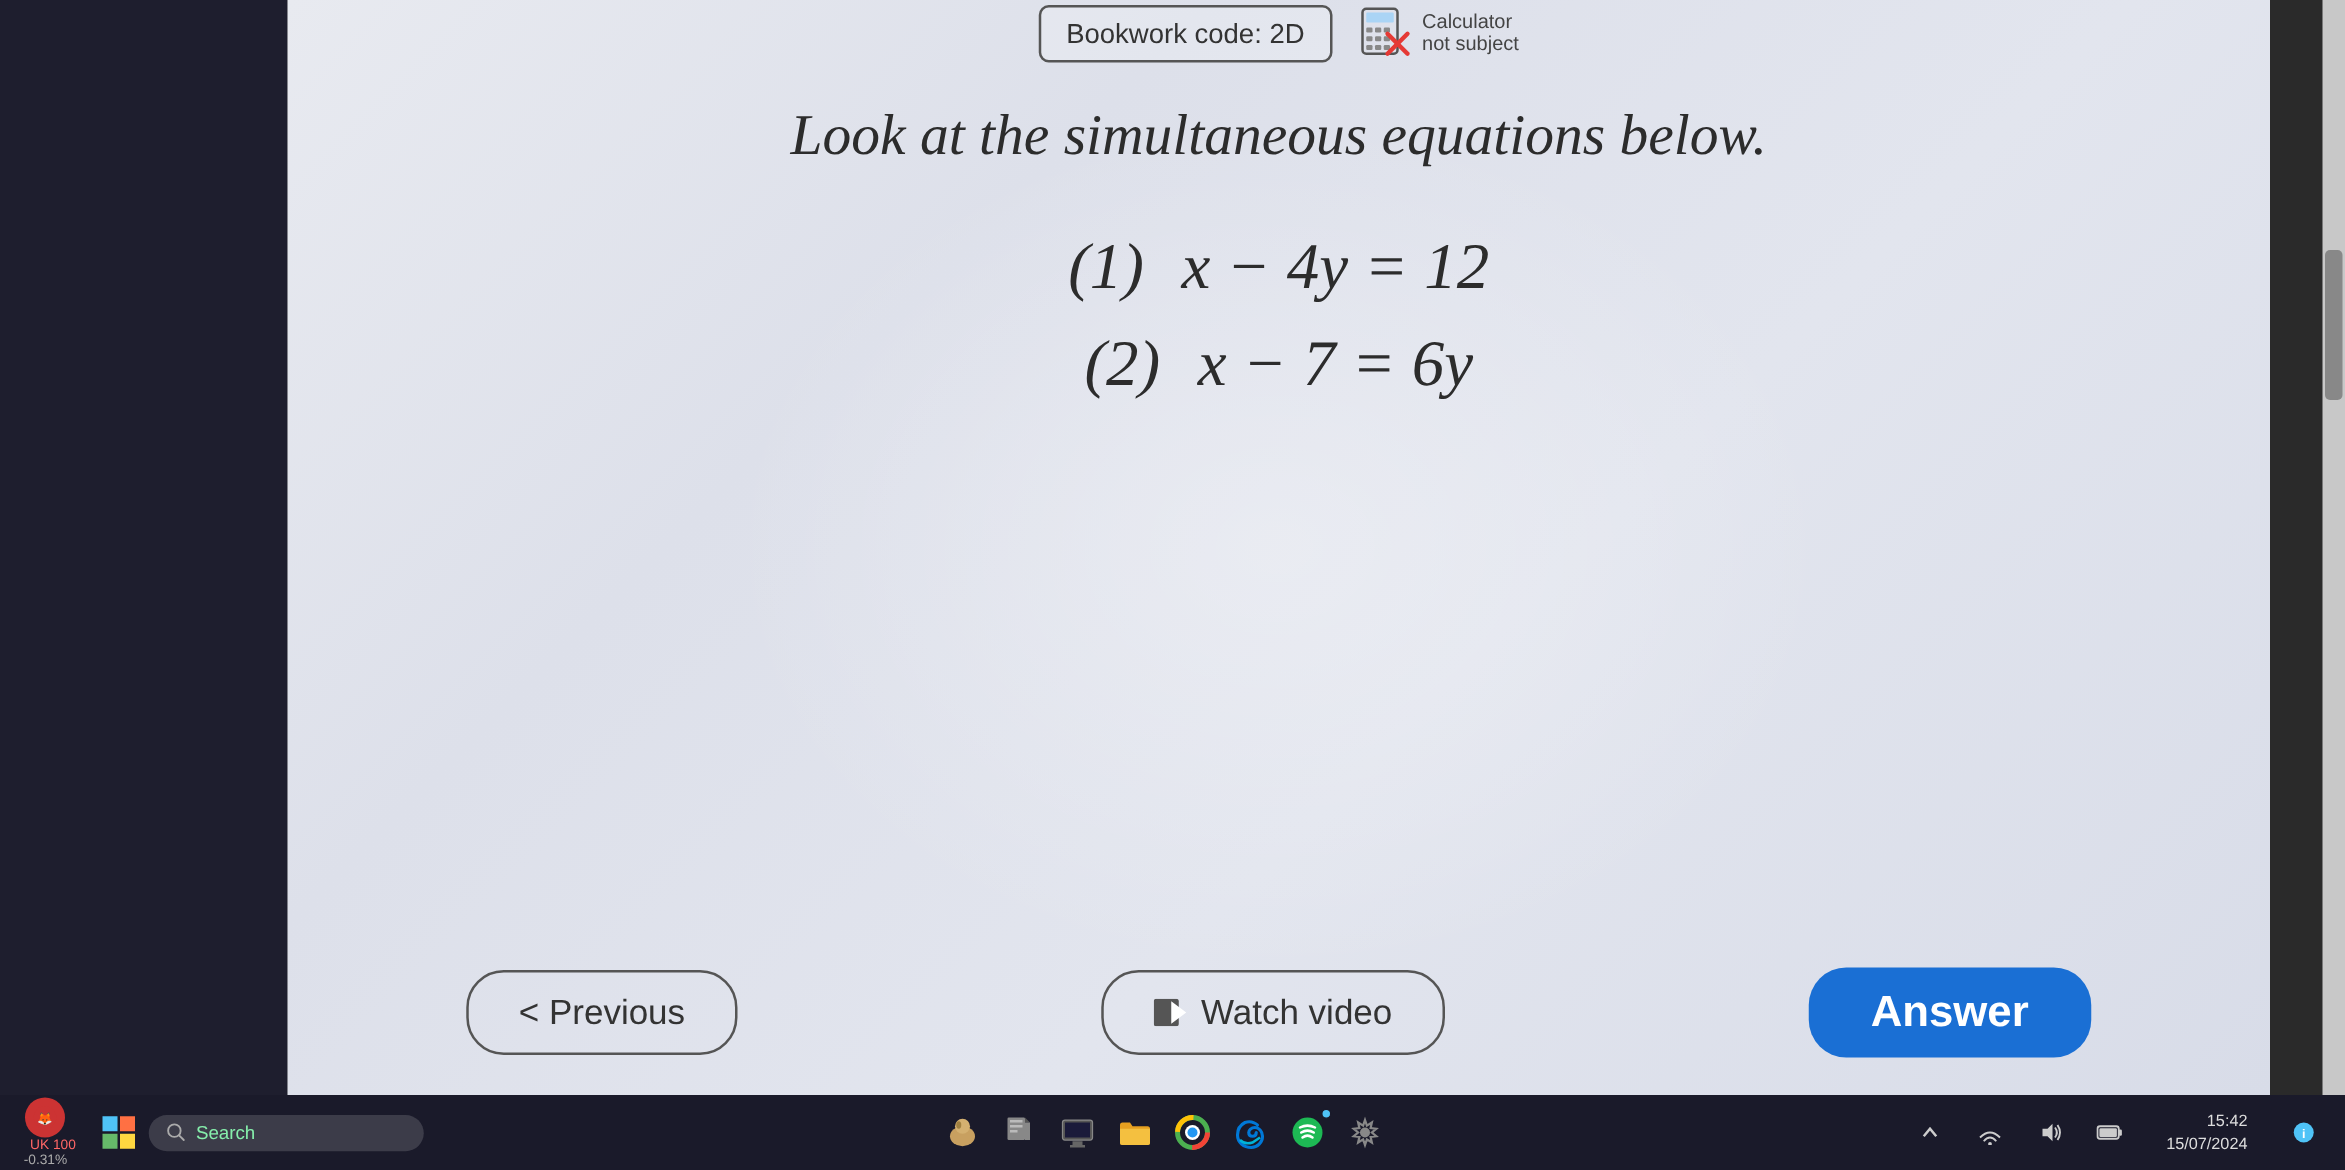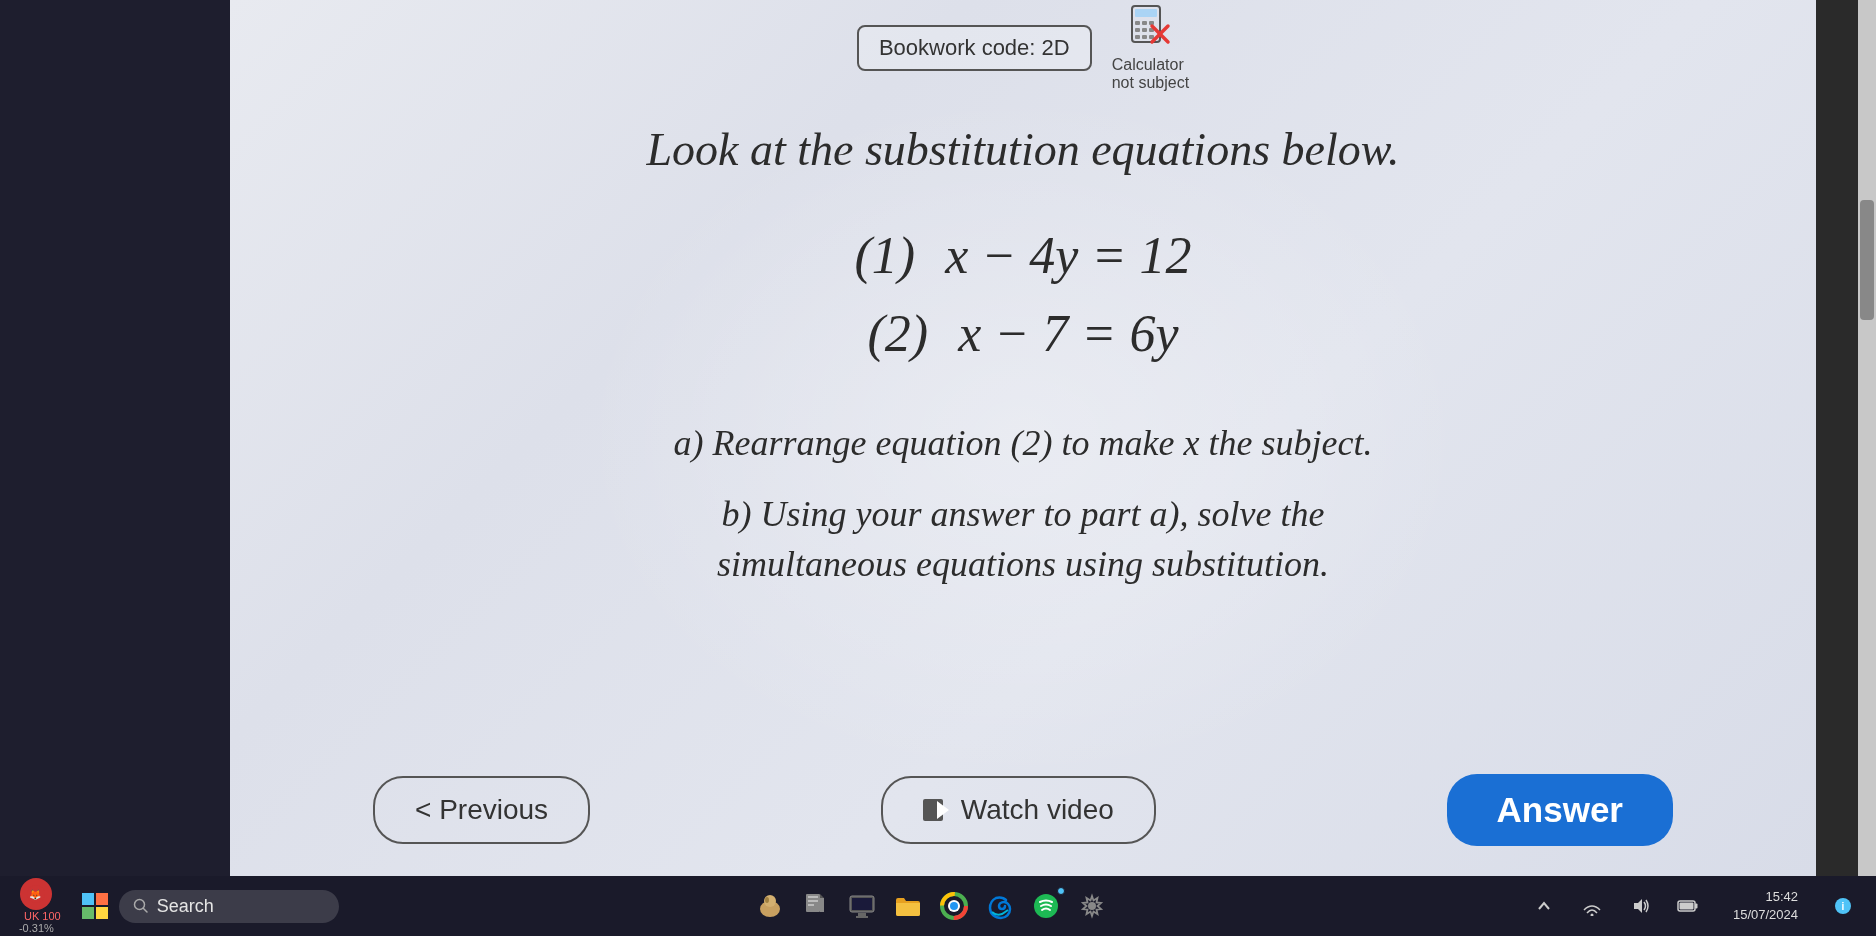--- a/index.html
+++ b/index.html
@@ -60,21 +60,20 @@
       background: rgba(255,255,255,0.2);
     }
 
     .calculator-badge {
       display: flex;
       align-items: center;
       gap: 8px;
       font-family: Arial, sans-serif;
       font-size: 18px;
       color: #333;
-      flex-direction: column;
     }
 
     .calculator-icon {
       position: relative;
       width: 44px;
       height: 44px;
     }
 
     .calculator-icon svg {
       width: 44px;
@@ -258,22 +257,22 @@
       align-items: center;
       background: rgba(255,255,255,0.15);
       border-radius: 20px;
       padding: 6px 14px;
       gap: 8px;
       width: 220px;
       cursor: pointer;
     }
 
     .taskbar-search span {
-      color: #e5e5e5;
-      font-size: 18px;
+      color: #86efac;
+      font-size: 15px;
       font-family: Arial, sans-serif;
     }
 
     .taskbar-icons {
       display: flex;
       align-items: center;
       gap: 4px;
       flex: 1;
       justify-content: center;
     }
@@ -369,39 +368,33 @@
           <line x1="40" y1="22" x2="24" y2="38" stroke="#e53935" stroke-width="3.5" stroke-linecap="round"></line>
         </svg>
       </div>
       <div>
         <div style="font-size:16px; color:#444; font-family: Arial, sans-serif;">Calculator</div>
         <div style="font-size:16px; color:#444; font-family: Arial, sans-serif;">not subject</div>
       </div>
     </div>
   </div>
 
-  <div class="question-title">Look at the substitution equations below.</div>
+  <div class="question-title">Look at the simultaneous equations below.</div>
 
   <div class="equations-block">
     <div class="equation-line">
       <span class="eq-number">(1)</span>
       <span class="eq-content">x − 4y = 12</span>
     </div>
     <div class="equation-line">
       <span class="eq-number">(2)</span>
       <span class="eq-content">x − 7 = 6y</span>
     </div>
   </div>
 
-  <div class="sub-questions">
-    <div class="sub-question">a) Rearrange equation (2) to make x the subject.</div>
-    <div class="sub-question">
-      <span>b) Using your answer to part a), solve the<br>simultaneous equations using substitution.</span>
-    </div>
-  </div>
 
   <div class="button-row">
     <button class="btn-previous">&lt; Previous</button>
 
     <button class="btn-watch-video">
       <span class="play-icon">
         <svg viewBox="0 0 28 22" fill="none" xmlns="http://www.w3.org/2000/svg">
           <rect x="0" y="0" width="20" height="22" rx="2" fill="#555"></rect>
           <polygon points="14,2 26,11 14,20" fill="white"></polygon>
         </svg>

